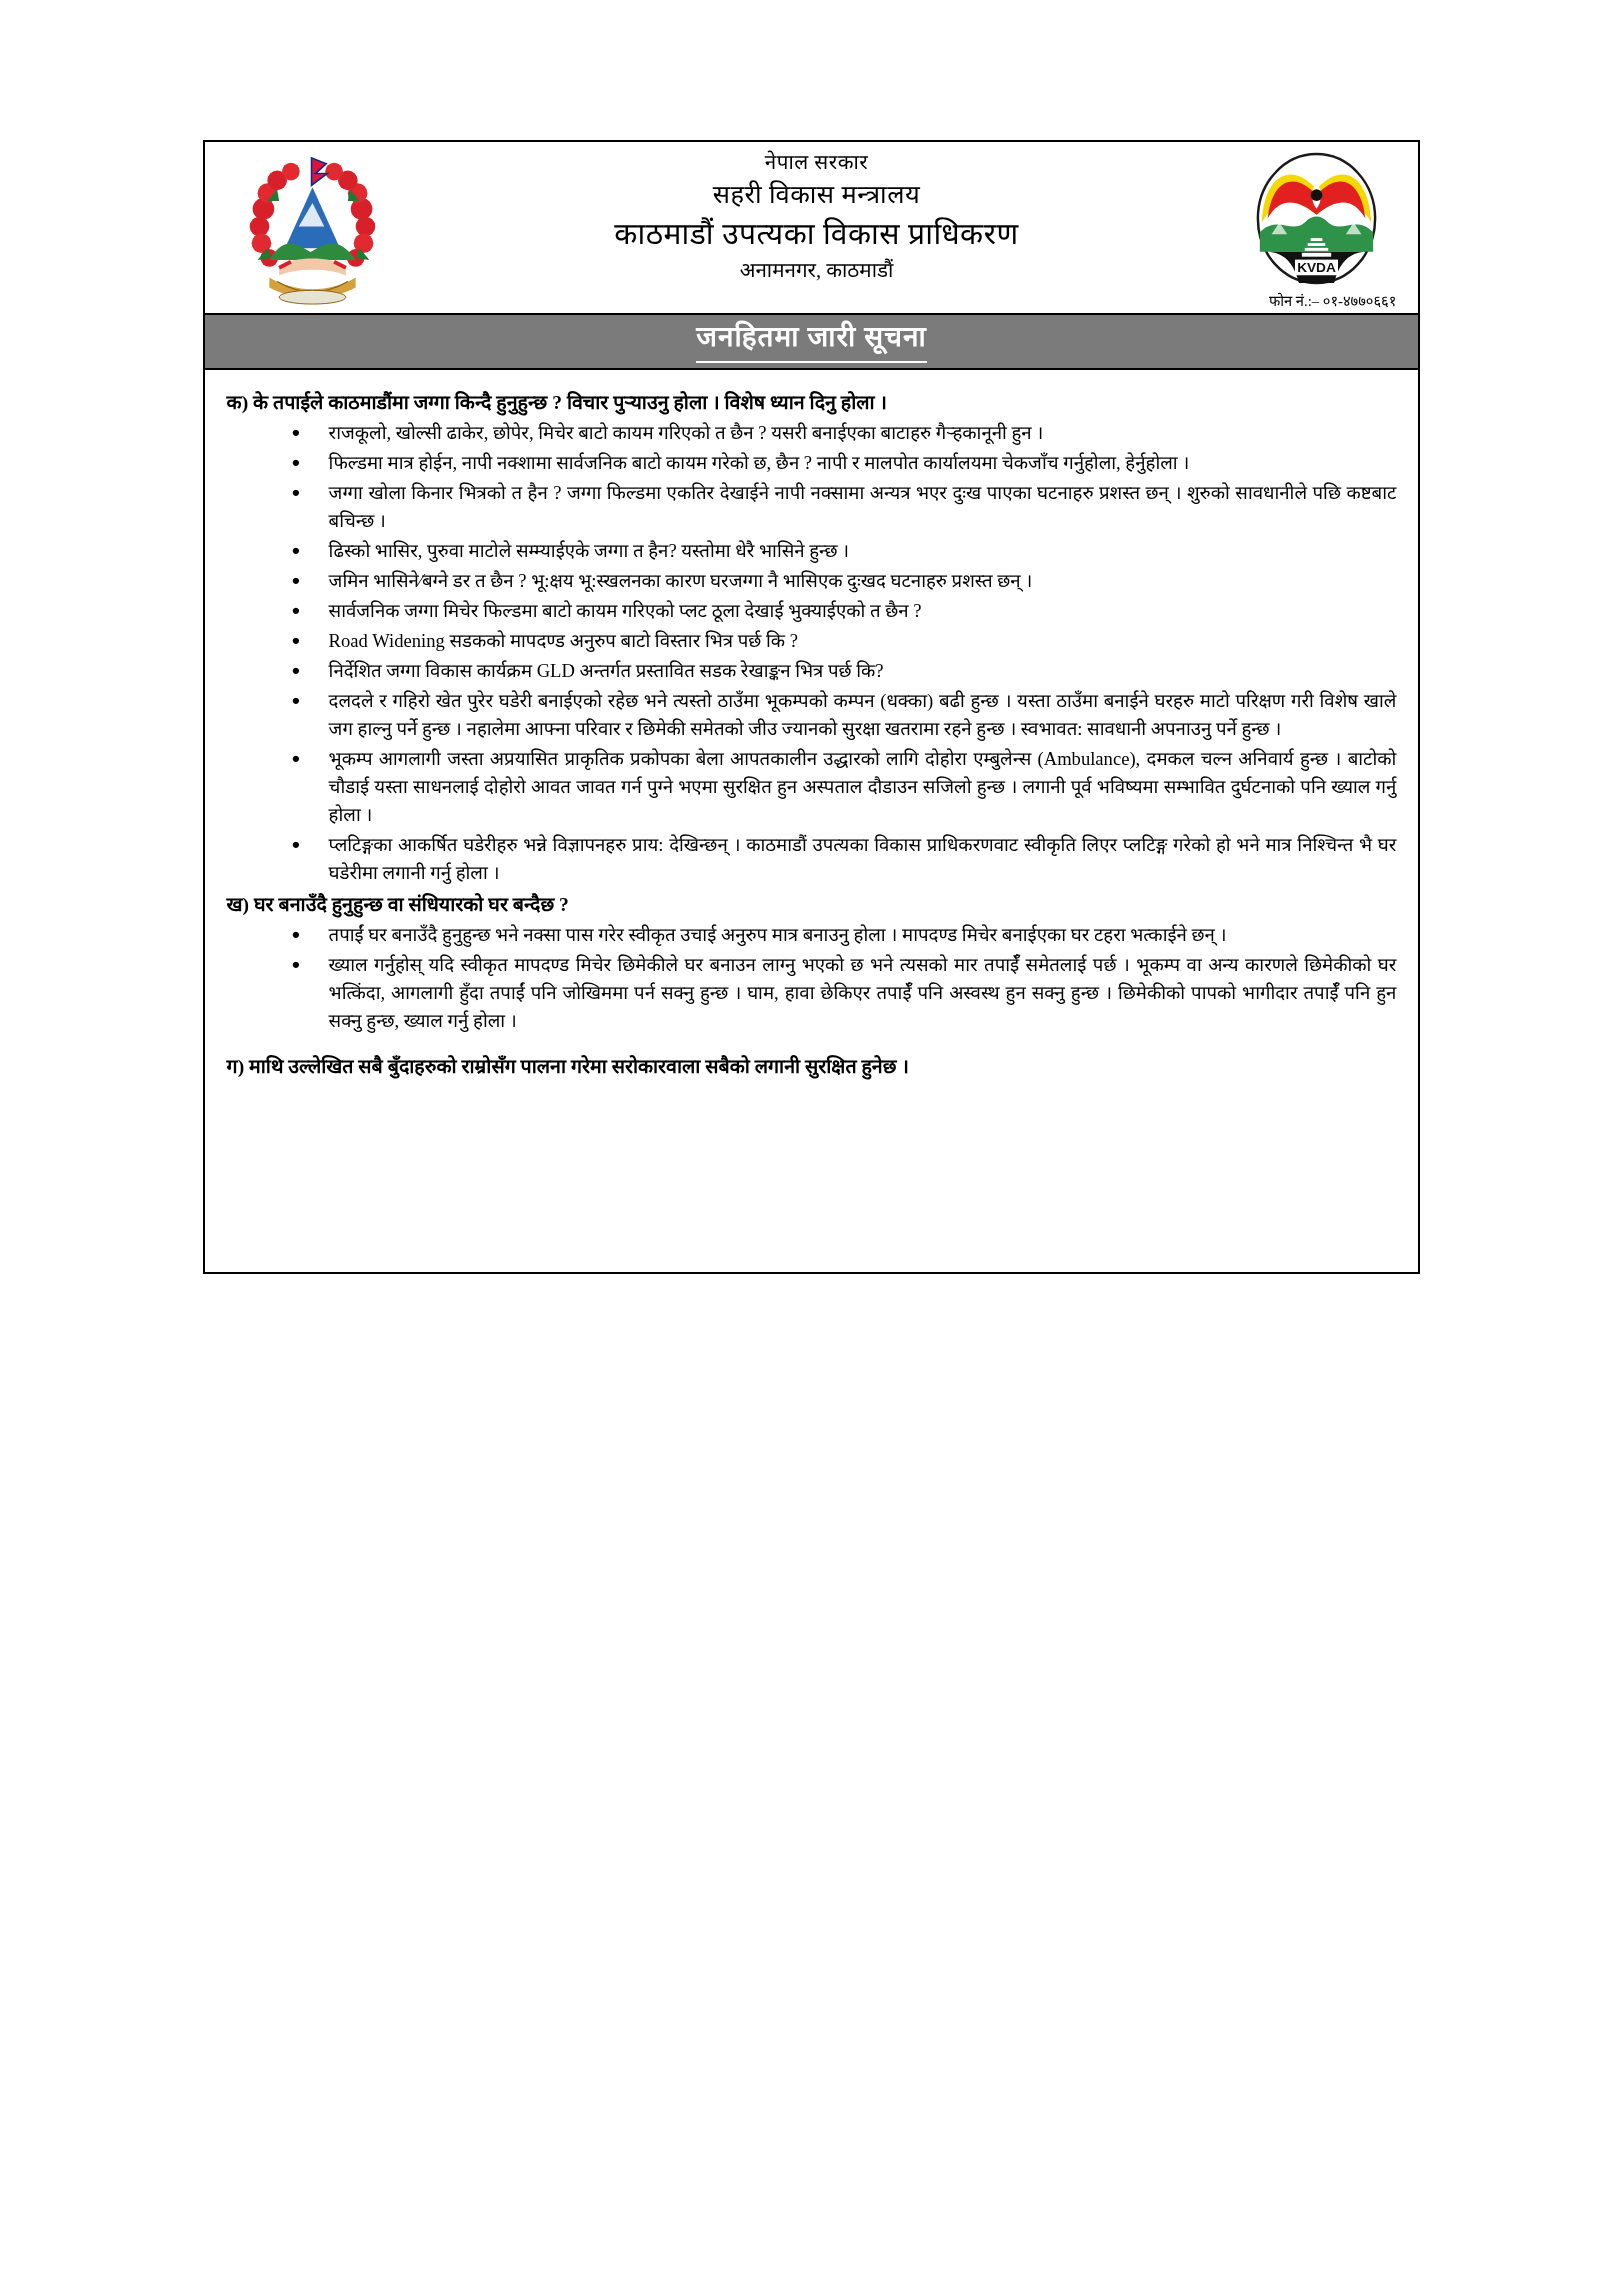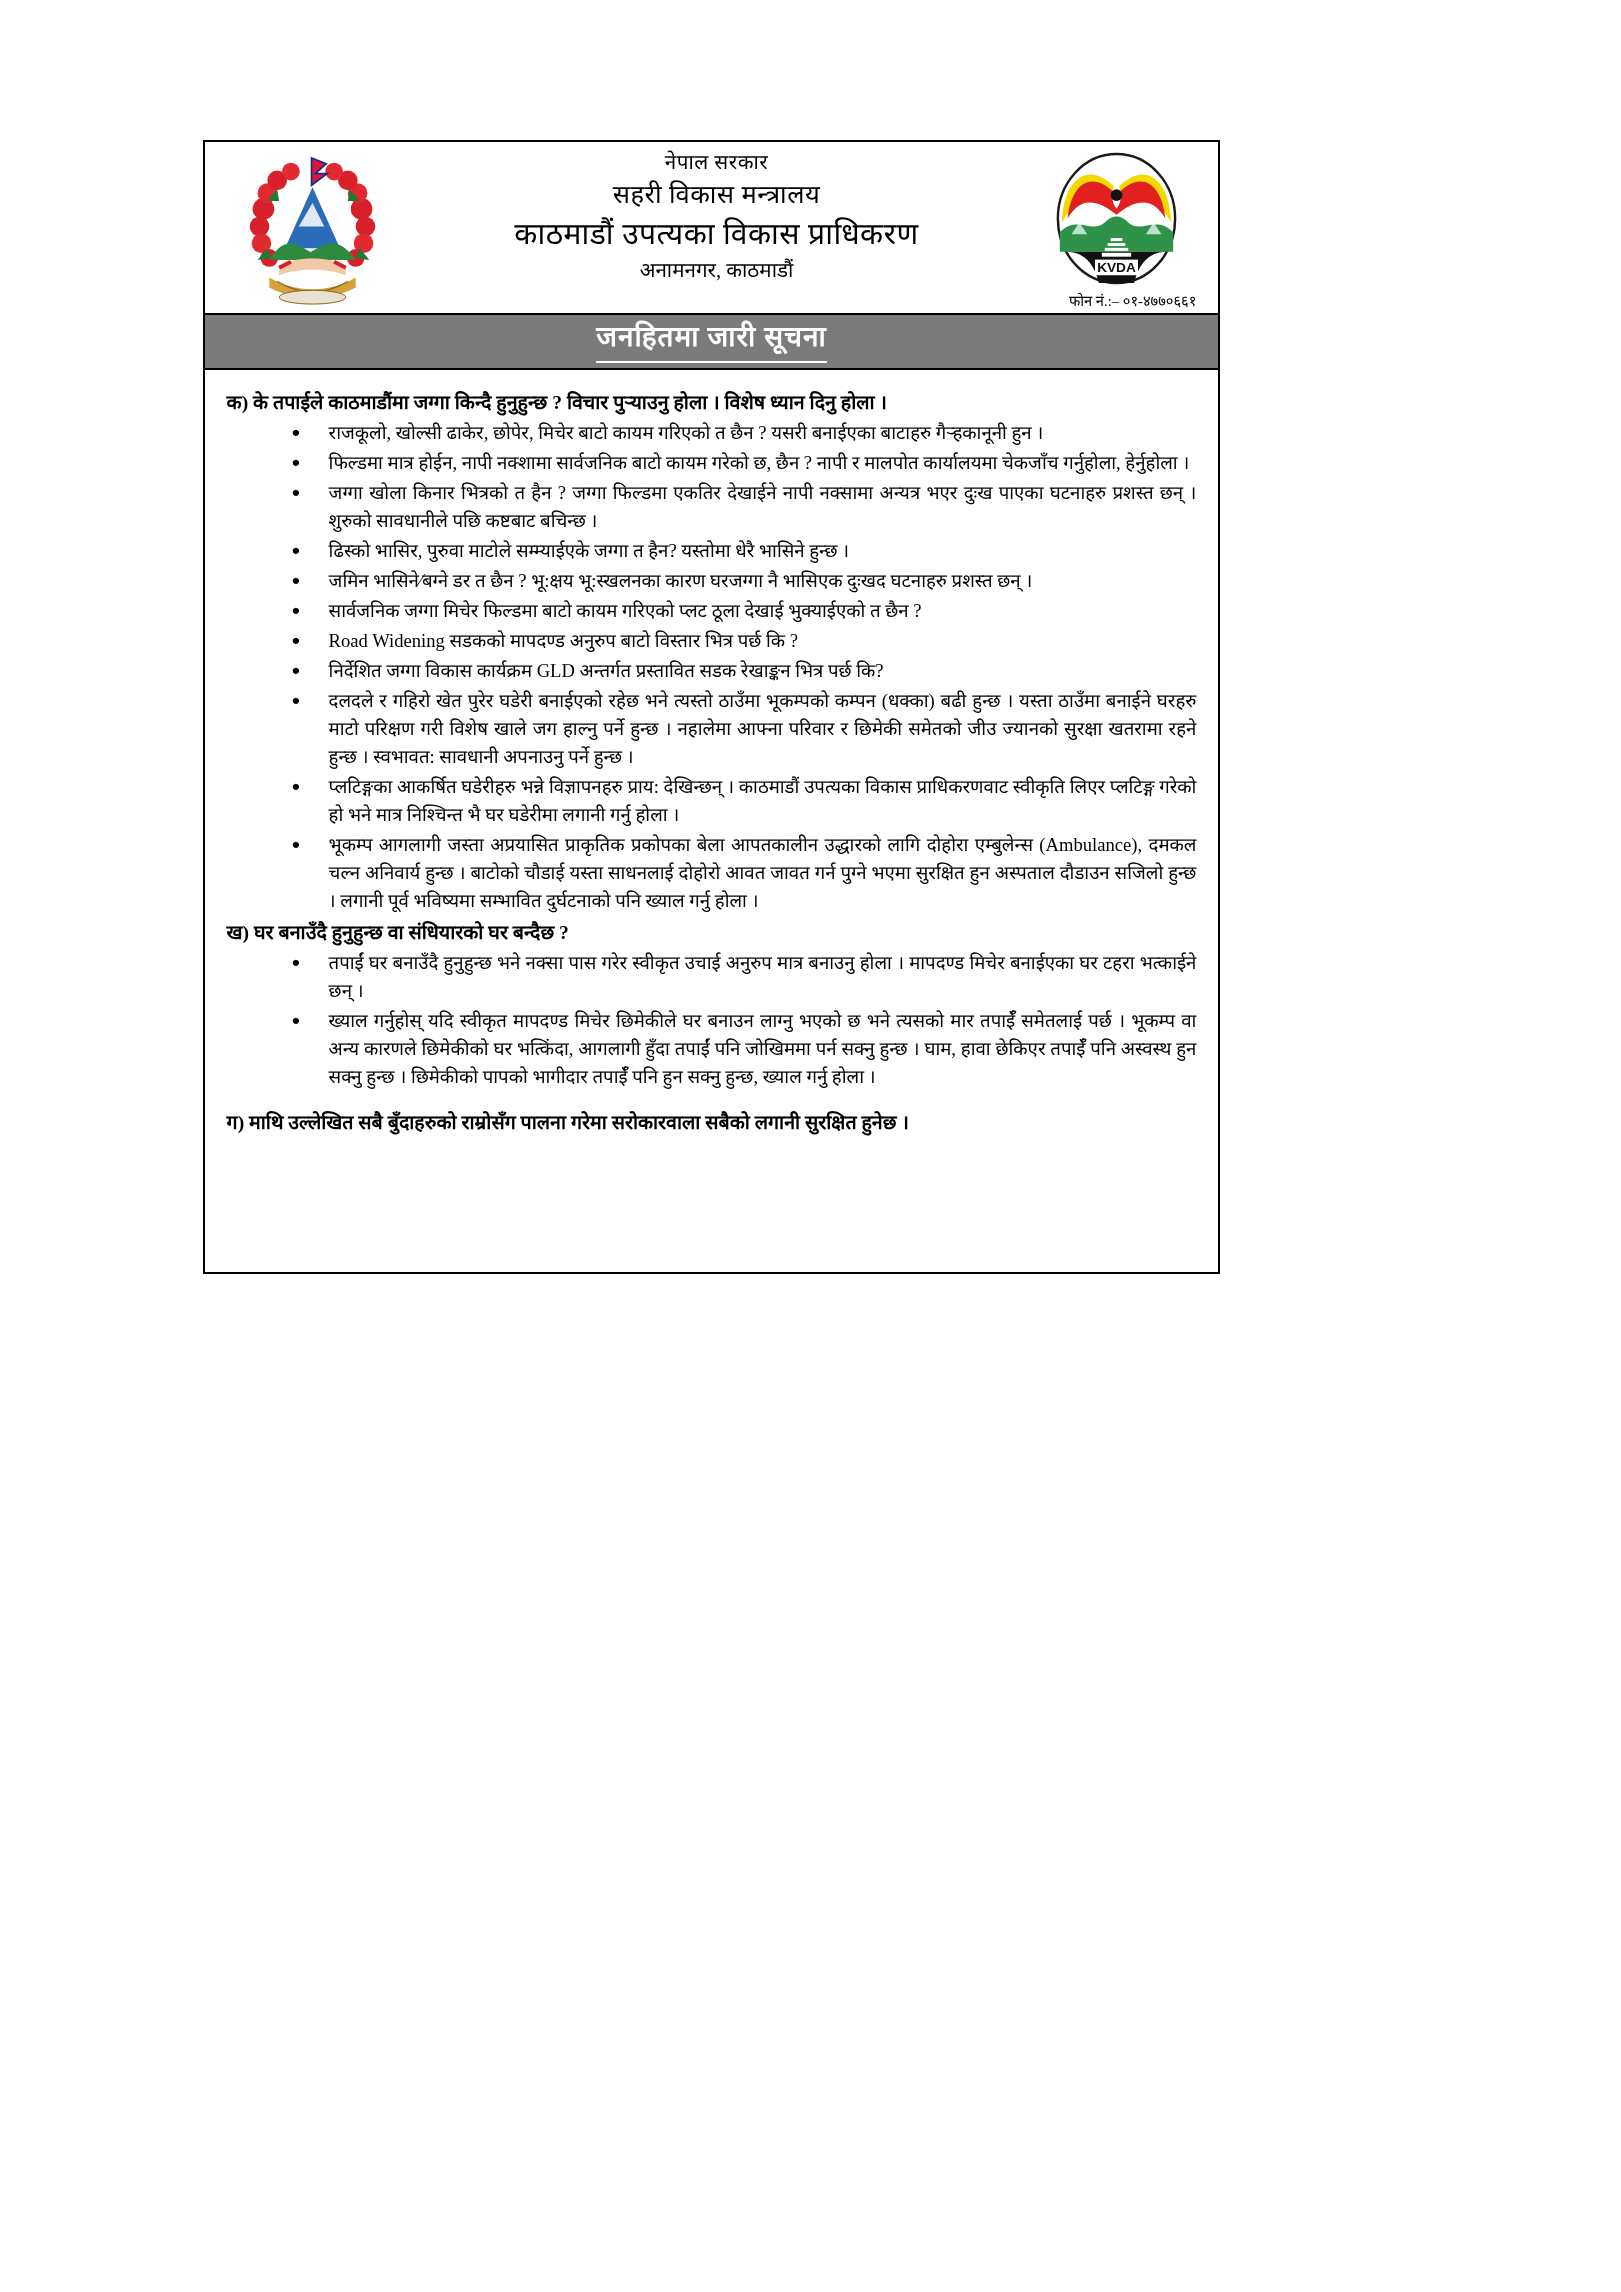--- a/index.html
+++ b/index.html
@@ -22,21 +22,21 @@
     position: absolute;
     left: 0; top: 0;
     width: 1621px;
     height: 2293px;
     background: #ffffff;
   }
   .notice-frame {
     position: absolute;
     left: 203px;
     top: 140px;
-    width: 1017px;
+    width: 1217px;
     height: 1134px;
     border: 2.9px solid #000000;
     box-sizing: border-box;
     background: #ffffff;
   }
 
   
   .letterhead {
     position: relative;
     height: 173px;
@@ -249,22 +249,22 @@
       <ul class="bullets">
         <li>राजकूलो, खोल्सी ढाकेर, छोपेर, मिचेर बाटो कायम गरिएको त छैन ? यसरी बनाईएका बाटाहरु गैऱ्हकानूनी हुन ।</li>
         <li>फिल्डमा मात्र होईन, नापी नक्शामा सार्वजनिक बाटो कायम गरेको छ, छैन ? नापी र मालपोत कार्यालयमा चेकजाँच गर्नुहोला, हेर्नुहोला ।</li>
         <li>जग्गा खोला किनार भित्रको त हैन ? जग्गा फिल्डमा एकतिर देखाईने नापी नक्सामा अन्यत्र भएर दुःख पाएका घटनाहरु प्रशस्त छन् । शुरुको सावधानीले पछि कष्टबाट बचिन्छ ।</li>
         <li>ढिस्को भासिर, पुरुवा माटोले सम्म्याईएके जग्गा त हैन? यस्तोमा धेरै भासिने हुन्छ ।</li>
         <li>जमिन भासिने⁄बग्ने डर त छैन ? भू:क्षय भू:स्खलनका कारण घरजग्गा नै भासिएक दुःखद घटनाहरु प्रशस्त छन् ।</li>
         <li>सार्वजनिक जग्गा मिचेर फिल्डमा बाटो कायम गरिएको प्लट ठूला देखाई भुक्याईएको त छैन ?</li>
         <li>Road Widening सडकको मापदण्ड अनुरुप बाटो विस्तार भित्र पर्छ कि ?</li>
         <li>निर्देशित जग्गा विकास कार्यक्रम GLD  अन्तर्गत प्रस्तावित सडक रेखाङ्कन भित्र पर्छ कि?</li>
         <li>दलदले र गहिरो खेत पुरेर घडेरी बनाईएको रहेछ भने त्यस्तो ठाउँमा भूकम्पको कम्पन (धक्का) बढी हुन्छ । यस्ता ठाउँमा बनाईने घरहरु माटो परिक्षण गरी विशेष खाले जग हाल्नु पर्ने हुन्छ । नहालेमा आफ्ना परिवार र छिमेकी समेतको जीउ ज्यानको सुरक्षा खतरामा रहने हुन्छ । स्वभावत: सावधानी अपनाउनु पर्ने हुन्छ ।</li>
+        <li>भूकम्प आगलागी जस्ता अप्रयासित प्राकृतिक प्रकोपका बेला आपतकालीन उद्धारको लागि दोहोरा एम्बुलेन्स  (Ambulance), दमकल चल्न अनिवार्य हुन्छ । बाटोको चौडाई यस्ता साधनलाई दोहोरो आवत जावत गर्न पुग्ने भएमा सुरक्षित हुन अस्पताल दौडाउन सजिलो हुन्छ । लगानी पूर्व भविष्यमा सम्भावित दुर्घटनाको पनि ख्याल गर्नु होला ।</li>
         <li>प्लटिङ्गका आकर्षित घडेरीहरु भन्ने विज्ञापनहरु प्राय:  देखिन्छन् । काठमाडौं उपत्यका विकास प्राधिकरणवाट स्वीकृति लिएर प्लटिङ्ग गरेको हो भने मात्र निश्चिन्त भै घर घडेरीमा लगानी गर्नु होला ।</li>
-        <li>भूकम्प आगलागी जस्ता अप्रयासित प्राकृतिक प्रकोपका बेला आपतकालीन उद्धारको लागि दोहोरा एम्बुलेन्स  (Ambulance), दमकल चल्न अनिवार्य हुन्छ । बाटोको चौडाई यस्ता साधनलाई दोहोरो आवत जावत गर्न पुग्ने भएमा सुरक्षित हुन अस्पताल दौडाउन सजिलो हुन्छ । लगानी पूर्व भविष्यमा सम्भावित दुर्घटनाको पनि ख्याल गर्नु होला ।</li>
       </ul>
 
       <div class="section-heading">ख) घर बनाउँदै हुनुहुन्छ वा संधियारको घर बन्दैछ ?</div>
       <ul class="bullets">
         <li>तपाईं घर बनाउँदै हुनुहुन्छ भने नक्सा पास गरेर स्वीकृत उचाई अनुरुप मात्र बनाउनु होला । मापदण्ड मिचेर बनाईएका घर टहरा भत्काईने छन् ।</li>
         <li>ख्याल गर्नुहोस् यदि स्वीकृत मापदण्ड मिचेर छिमेकीले घर बनाउन लाग्नु भएको छ भने त्यसको मार तपाईँ समेतलाई पर्छ । भूकम्प वा अन्य कारणले छिमेकीको घर भत्किंदा, आगलागी हुँदा तपाईं पनि जोखिममा पर्न सक्नु हुन्छ । घाम, हावा छेकिएर तपाईँ पनि अस्वस्थ हुन सक्नु हुन्छ । छिमेकीको पापको भागीदार तपाईँ पनि हुन सक्नु हुन्छ, ख्याल गर्नु होला ।</li>
       </ul>
 
       <div class="section-heading final">ग) माथि उल्लेखित सबै बुँदाहरुको राम्रोसँग पालना गरेमा सरोकारवाला सबैको लगानी सुरक्षित हुनेछ ।</div>
 

